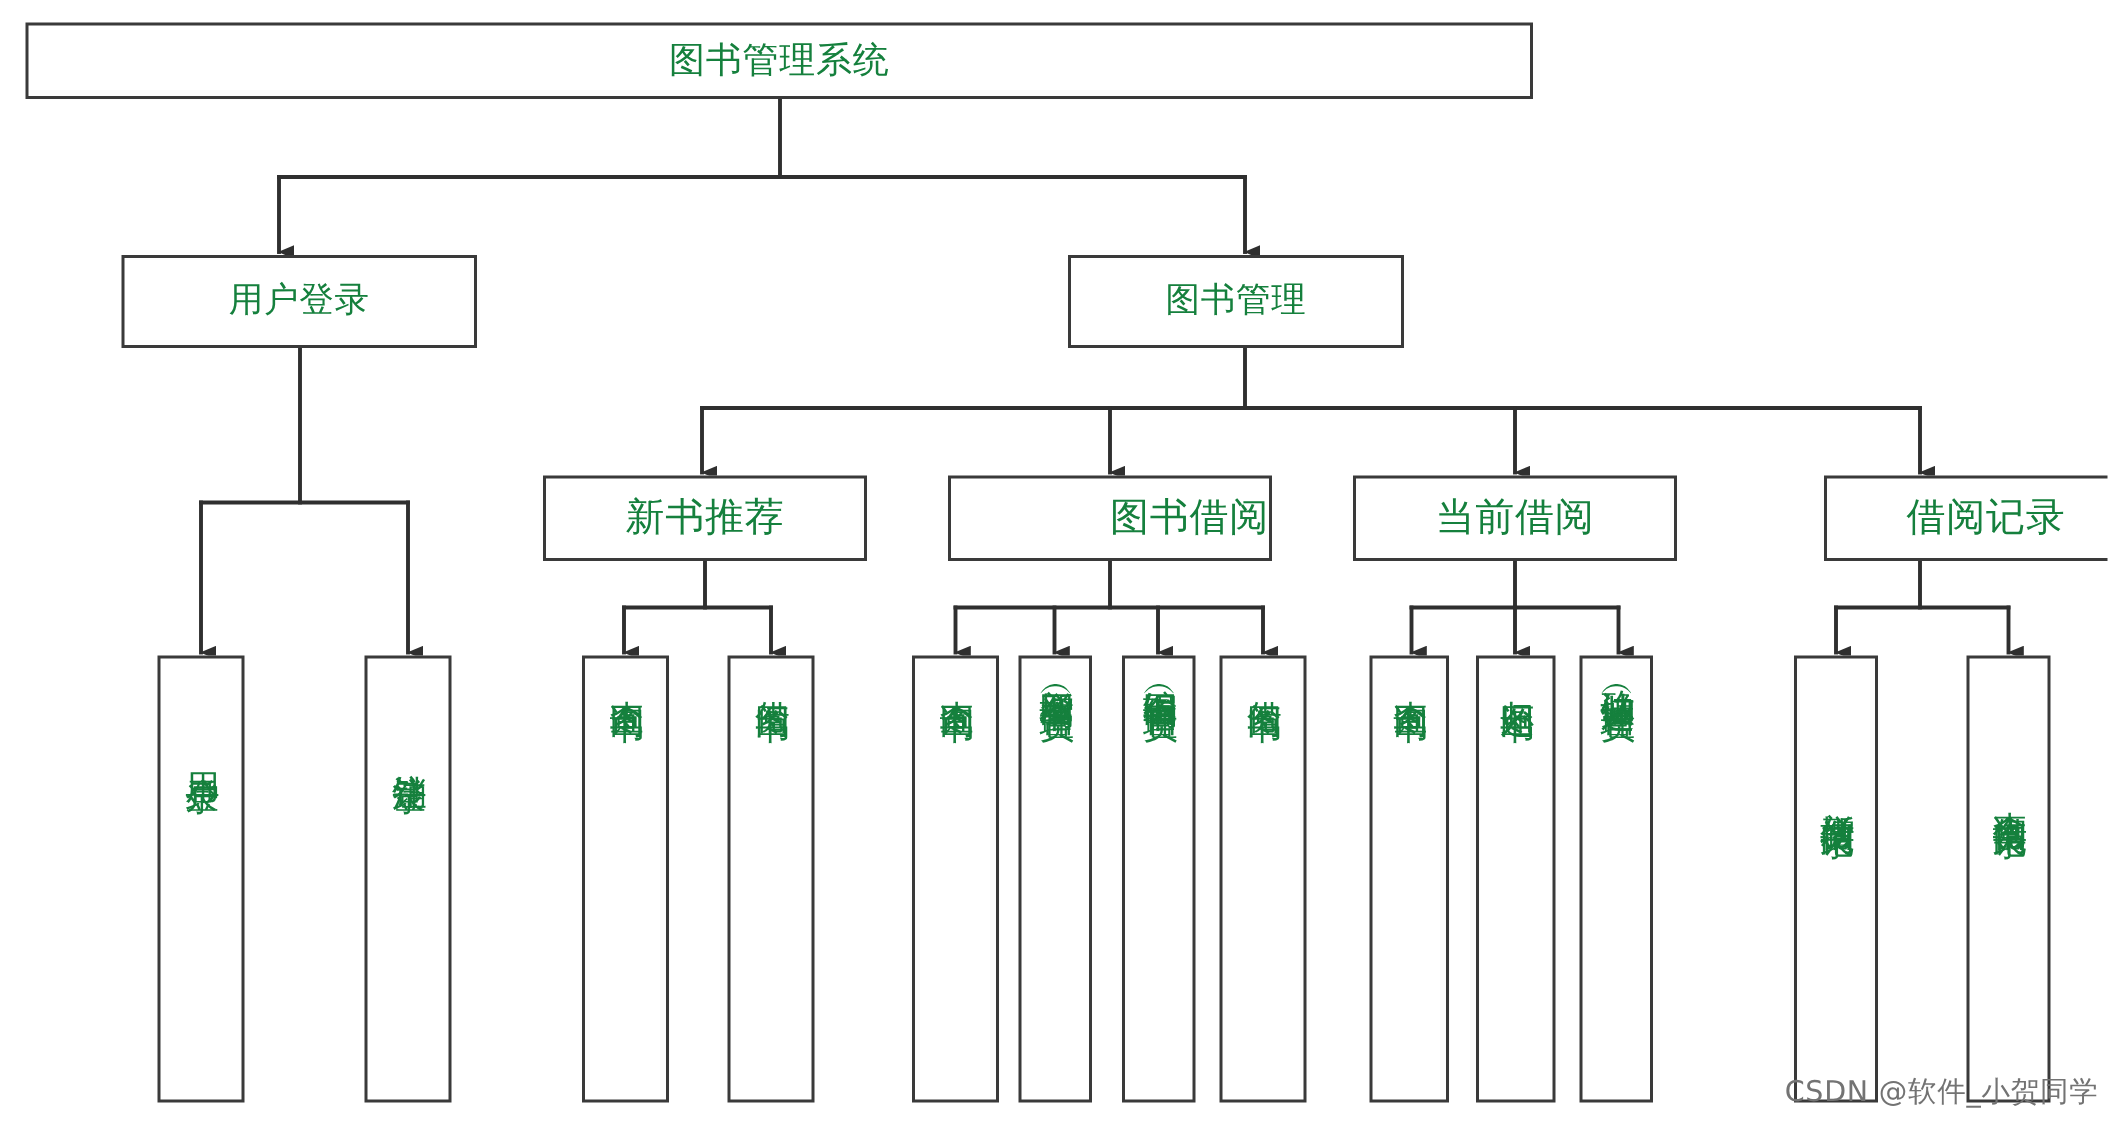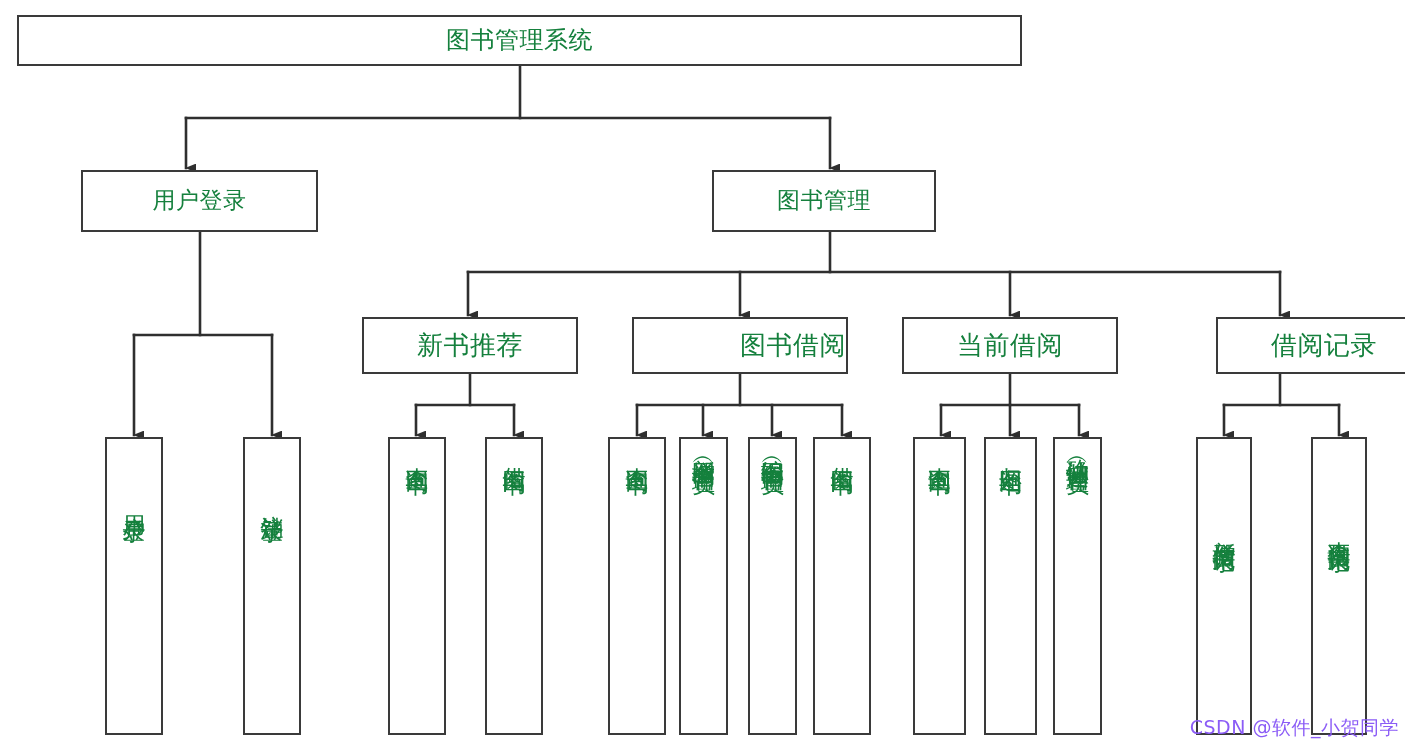--- a/index.html
+++ b/index.html
@@ -62,21 +62,21 @@
     text-align: left;
   }
   .leaf.leaf-mid .node-label { padding-top: 8px; }
   .leaf.leaf-low .node-label { padding-top: 56px; }
   .leaf.leaf-lower .node-label { padding-top: 82px; }
   .watermark {
     position: absolute;
     right: 6px;
     bottom: 6px;
     font-size: 19px;
-    color: #8b5cf6;
+    color: #737373;
     font-family: "DejaVu Sans", "Liberation Sans", sans-serif;
     letter-spacing: 0.5px;
     white-space: nowrap;
   }
 </style>
 </head>
 <body>
 
 <div id="diagram-root">
 

